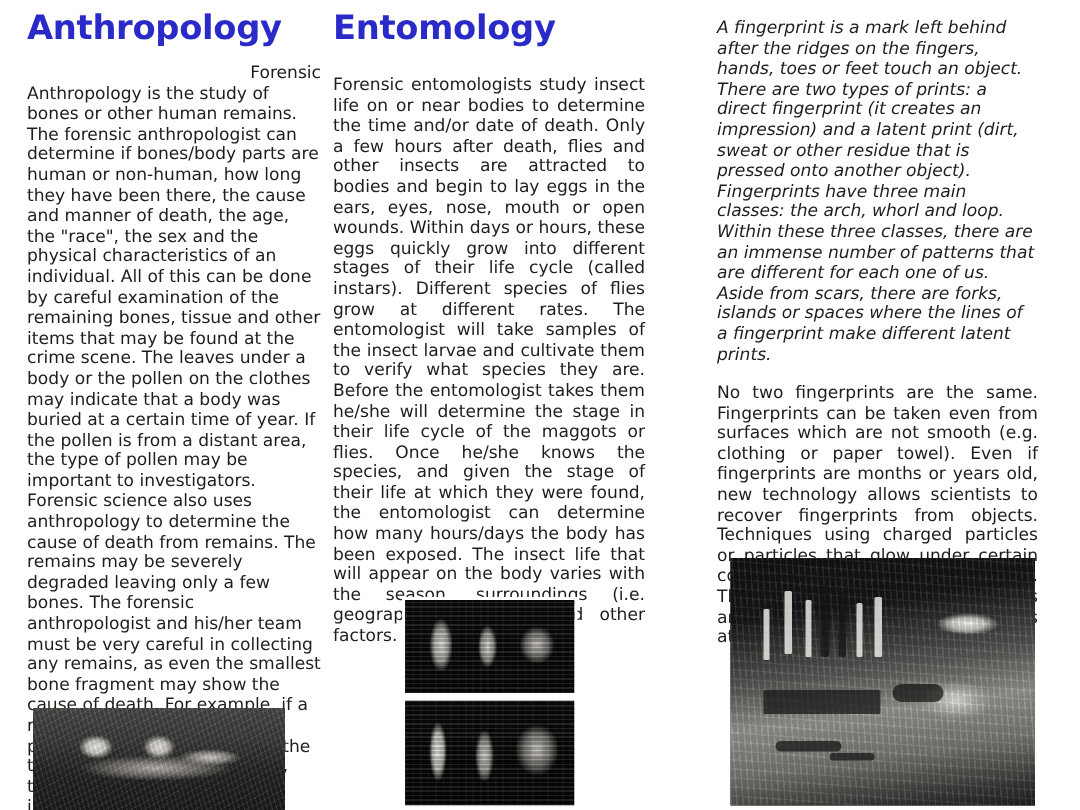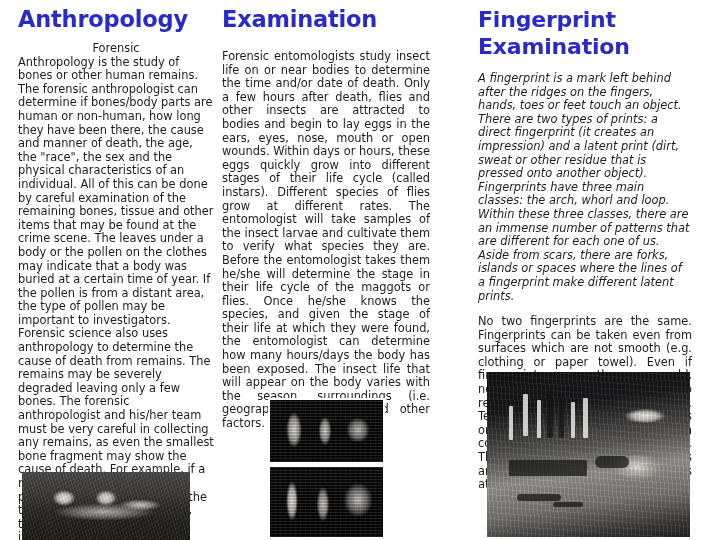--- a/index.html
+++ b/index.html
@@ -43,21 +43,21 @@
 
   .body-text {
     font-size: 11.4px;
     line-height: 13.6px;
     color: #201c1d;
     margin: 0;
   }
   .ragged { text-align: left; }
   .justified { text-align: justify; text-justify: inter-word; }
 
-  .lead-indent { display: block; text-align: center; }
+  .lead-indent { display: block; text-align: right; }
 
   #anthro-body { margin-top: 9px; }
   #ento-body   { margin-top: 17px; }
   #finger-body { margin-top: 12px; font-style: italic; }
   #finger-body-2 { margin-top: 12px; }
 
   
   .photo {
     position: absolute;
     background-color: #0c0c0c;
@@ -158,26 +158,25 @@
 <body>
 
 <div class="slide">
 
   <div class="column" id="col-anthropology">
     <h1 class="heading">Anthropology</h1>
     <p class="body-text ragged" id="anthro-body"><span class="lead-indent">Forensic</span><span>Anthropology is the study of bones or other human remains. The forensic anthropologist can determine if bones/body parts are human or non-human, how long they have been there, the cause and manner of death, the age, the "race", the sex and the physical characteristics of an individual. All of this can be done by careful examination of the remaining bones, tissue and other items that may be found at the crime scene. The leaves under a body or the pollen on the clothes may indicate that a body was buried at a certain time of year. If the pollen is from a distant area, the type of pollen may be important to investigators. Forensic science also uses anthropology to determine the cause of death from remains. The remains may be severely degraded leaving only a few bones. The forensic anthropologist and his/her team must be very careful in collecting any remains, as even the smallest bone fragment may show the cause of death. For example, if a rib bone is chipped and the pattern on the bone matches the toolmarks of a suspect's knife, this evidence may be incriminating.</span></p>
   </div>
 
   <div class="column" id="col-entomology">
-    <h1 class="heading">Examination</h1>
+    <h1 class="heading">Entomology</h1>
     <p class="body-text justified" id="ento-body">Forensic entomologists study insect life on or near bodies to determine the time and/or date of death. Only a few hours after death, flies and other insects are attracted to bodies and begin to lay eggs in the ears, eyes, nose, mouth or open wounds. Within days or hours, these eggs quickly grow into different stages of their life cycle (called instars). Different species of flies grow at different rates. The entomologist will take samples of the insect larvae and cultivate them to verify what species they are. Before the entomologist takes them he/she will determine the stage in their life cycle of the maggots or flies. Once he/she knows the species, and given the stage of their life at which they were found, the entomologist can determine how many hours/days the body has been exposed. The insect life that will appear on the body varies with the season, surroundings (i.e. geographical location) and other factors.</p>
   </div>
 
   <div class="column" id="col-fingerprint">
-    <h1 class="heading">Fingerprint Examination</h1>
     <p class="body-text ragged" id="finger-body">A fingerprint is a mark left behind after the ridges on the fingers, hands, toes or feet touch an object. There are two types of prints: a direct fingerprint (it creates an impression) and a latent print (dirt, sweat or other residue that is pressed onto another object). Fingerprints have three main classes: the arch, whorl and loop. Within these three classes, there are an immense number of patterns that are different for each one of us. Aside from scars, there are forks, islands or spaces where the lines of a fingerprint make different latent prints.</p>
     <p class="body-text justified" id="finger-body-2">No two fingerprints are the same. Fingerprints can be taken even from surfaces which are not smooth (e.g. clothing or paper towel). Even if fingerprints are months or years old, new technology allows scientists to recover fingerprints from objects. Techniques using charged particles or particles that glow under certain conditions are applied to test areas. This allows for testing of larger areas and faster processing of fingerprints at the crime scene</p>
   </div>
 
   <div class="photo" id="photo-skulls">
     <div class="grain"></div>
   </div>
 
   <div class="photo" id="photo-insects-1">
     <div class="grain"></div>

